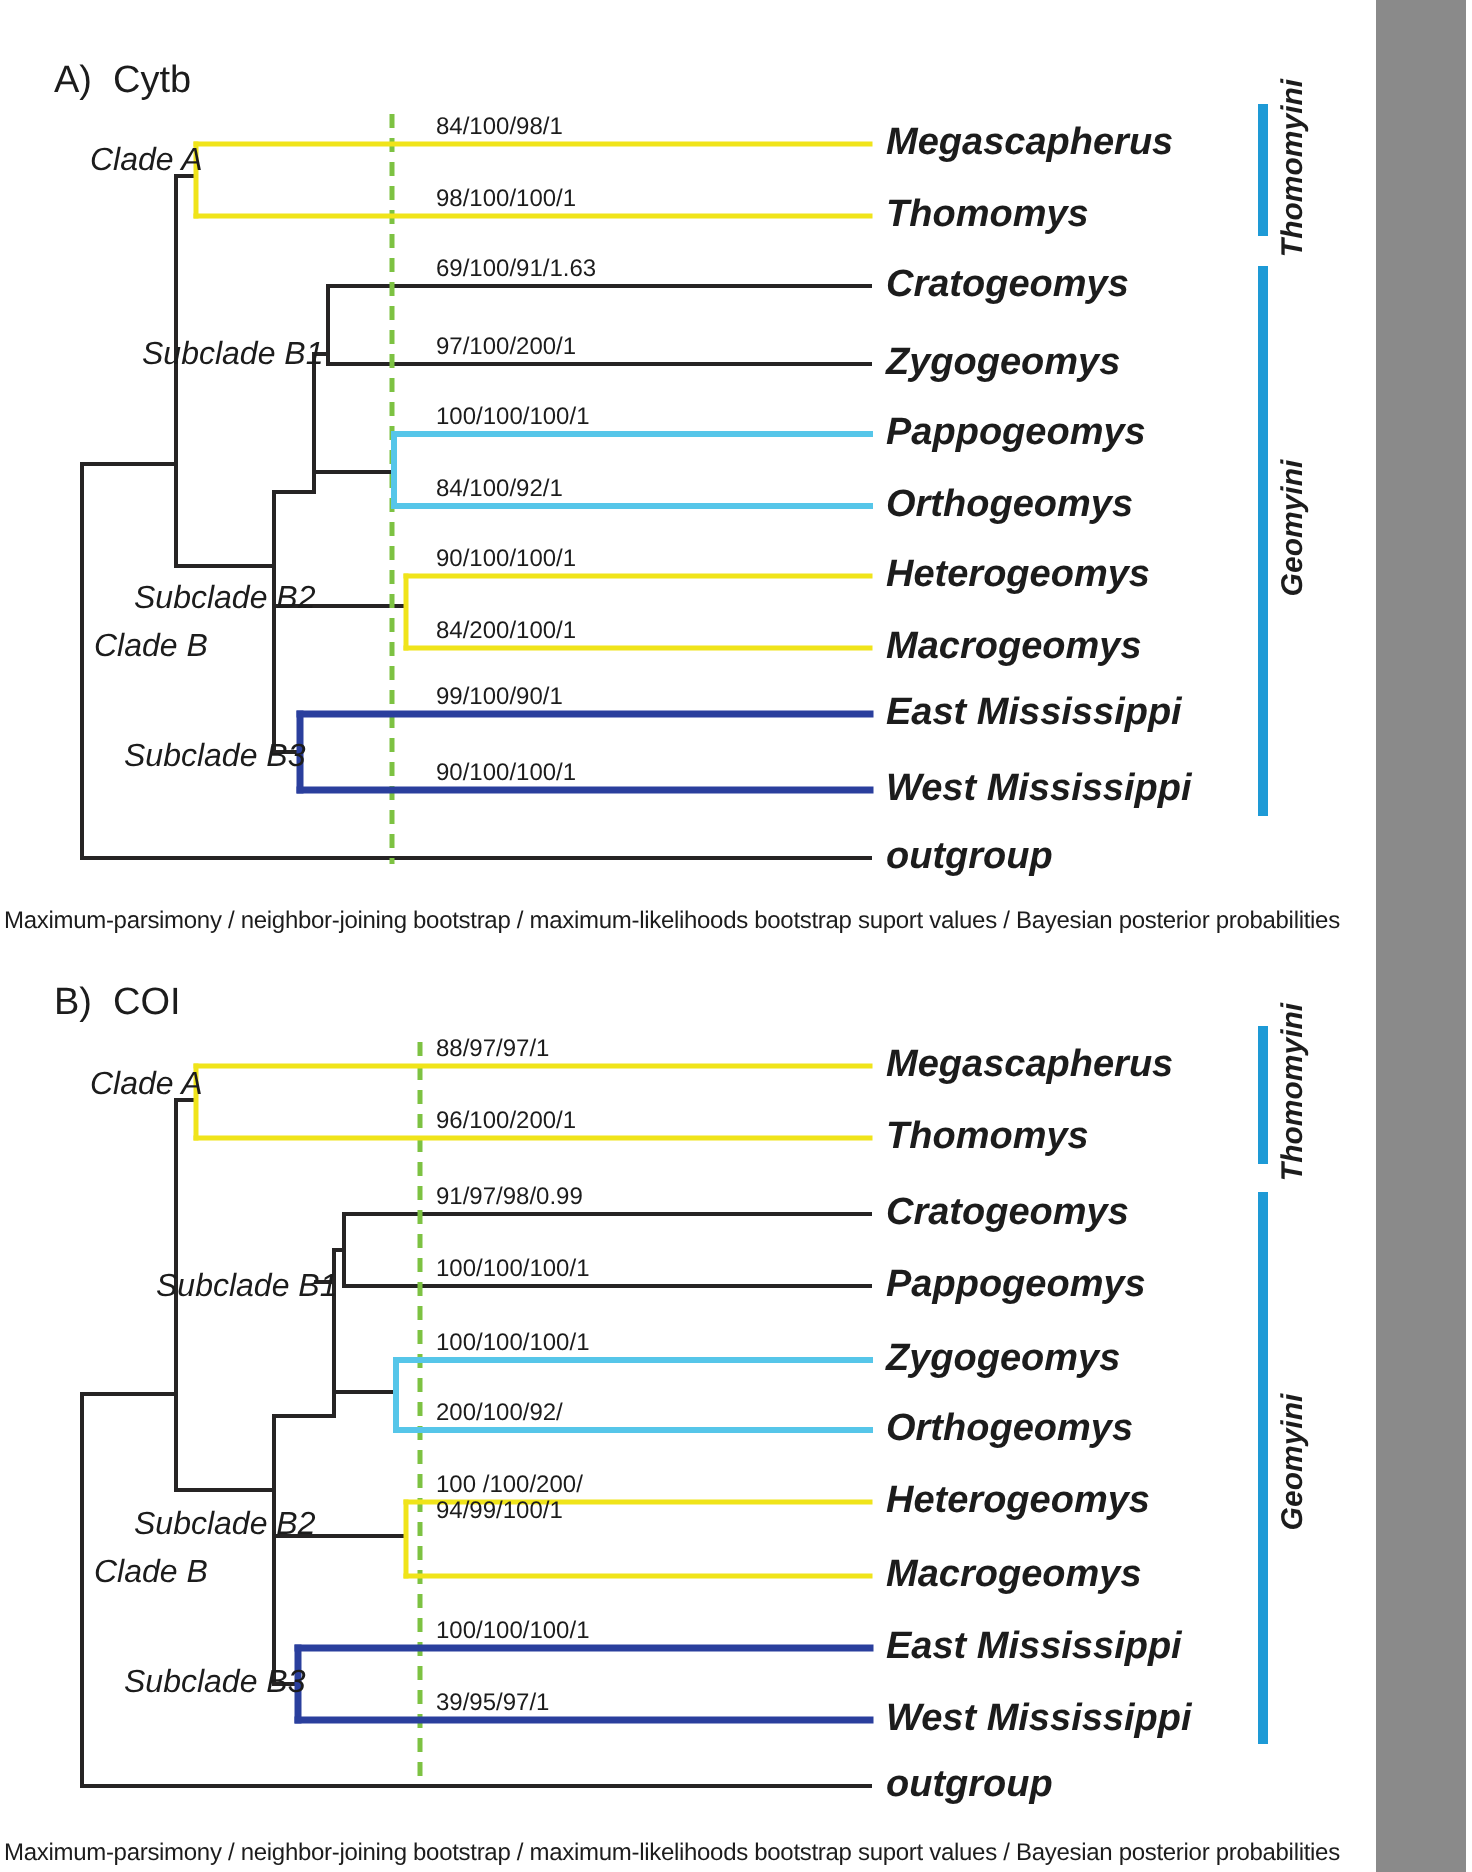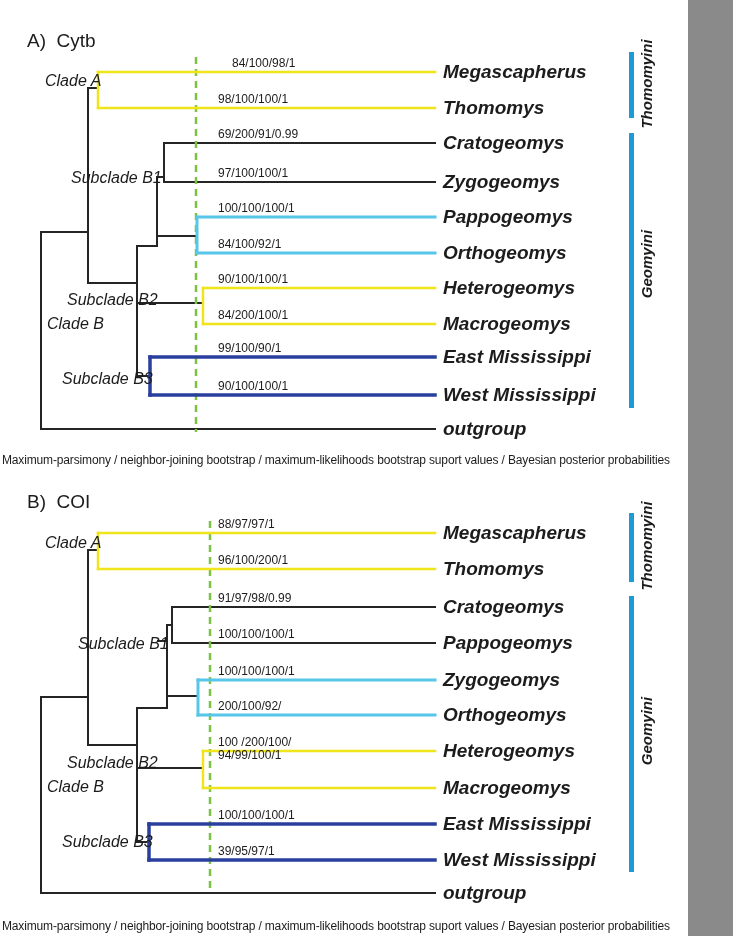--- a/index.html
+++ b/index.html
@@ -85,24 +85,24 @@
     </svg>
 
   <div class="lbl panel-title" style="left:27px;top:30px">A)  Cytb</div>
 
   <div class="lbl clade" style="left:45px;top:71px">Clade A</div>
   <div class="lbl clade" style="left:71px;top:168px">Subclade B1</div>
   <div class="lbl clade" style="left:67px;top:290px">Subclade B2</div>
   <div class="lbl clade" style="left:47px;top:314px">Clade B</div>
   <div class="lbl clade" style="left:62px;top:369px">Subclade B3</div>
 
-  <div class="lbl support" style="left:232px;top:56px">84/100/98/1</div>
+  <div class="lbl support" style="left:218px;top:56px">84/100/98/1</div>
   <div class="lbl support" style="left:218px;top:92px">98/100/100/1</div>
-  <div class="lbl support" style="left:218px;top:127px">69/200/91/0.99</div>
-  <div class="lbl support" style="left:218px;top:166px">97/100/100/1</div>
+  <div class="lbl support" style="left:218px;top:127px">69/100/91/1.63</div>
+  <div class="lbl support" style="left:218px;top:166px">97/100/200/1</div>
   <div class="lbl support" style="left:218px;top:201px">100/100/100/1</div>
   <div class="lbl support" style="left:218px;top:237px">84/100/92/1</div>
   <div class="lbl support" style="left:218px;top:272px">90/100/100/1</div>
   <div class="lbl support" style="left:218px;top:308px">84/200/100/1</div>
   <div class="lbl support" style="left:218px;top:341px">99/100/90/1</div>
   <div class="lbl support" style="left:218px;top:379px">90/100/100/1</div>
 
   <div class="lbl taxon" style="left:443px;top:60px">Megascapherus</div>
   <div class="lbl taxon" style="left:443px;top:96px">Thomomys</div>
   <div class="lbl taxon" style="left:443px;top:131px">Cratogeomys</div>
@@ -129,21 +129,21 @@
   <div class="lbl clade" style="left:67px;top:753px">Subclade B2</div>
   <div class="lbl clade" style="left:47px;top:777px">Clade B</div>
   <div class="lbl clade" style="left:62px;top:832px">Subclade B3</div>
 
   <div class="lbl support" style="left:218px;top:517px">88/97/97/1</div>
   <div class="lbl support" style="left:218px;top:553px">96/100/200/1</div>
   <div class="lbl support" style="left:218px;top:591px">91/97/98/0.99</div>
   <div class="lbl support" style="left:218px;top:627px">100/100/100/1</div>
   <div class="lbl support" style="left:218px;top:664px">100/100/100/1</div>
   <div class="lbl support" style="left:218px;top:699px">200/100/92/</div>
-  <div class="lbl support" style="left:218px;top:735px">100 /200/100/</div>
+  <div class="lbl support" style="left:218px;top:735px">100 /100/200/</div>
   <div class="lbl support" style="left:218px;top:748px">94/99/100/1</div>
   <div class="lbl support" style="left:218px;top:808px">100/100/100/1</div>
   <div class="lbl support" style="left:218px;top:844px">39/95/97/1</div>
 
   <div class="lbl taxon" style="left:443px;top:521px">Megascapherus</div>
   <div class="lbl taxon" style="left:443px;top:557px">Thomomys</div>
   <div class="lbl taxon" style="left:443px;top:595px">Cratogeomys</div>
   <div class="lbl taxon" style="left:443px;top:631px">Pappogeomys</div>
   <div class="lbl taxon" style="left:443px;top:668px">Zygogeomys</div>
   <div class="lbl taxon" style="left:443px;top:703px">Orthogeomys</div>

